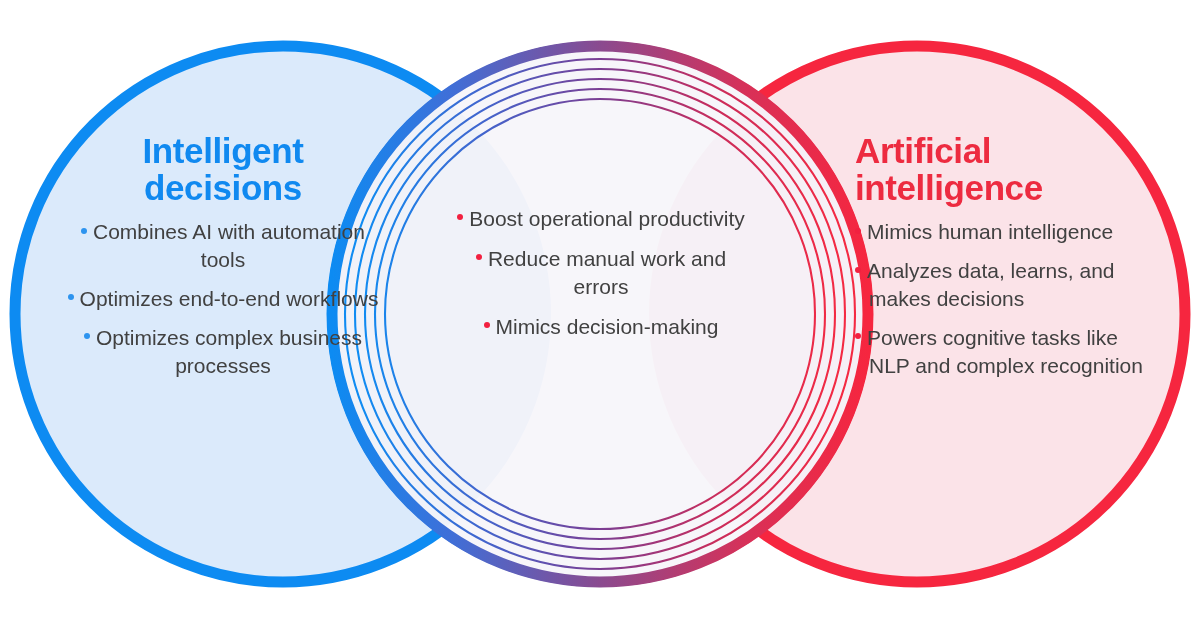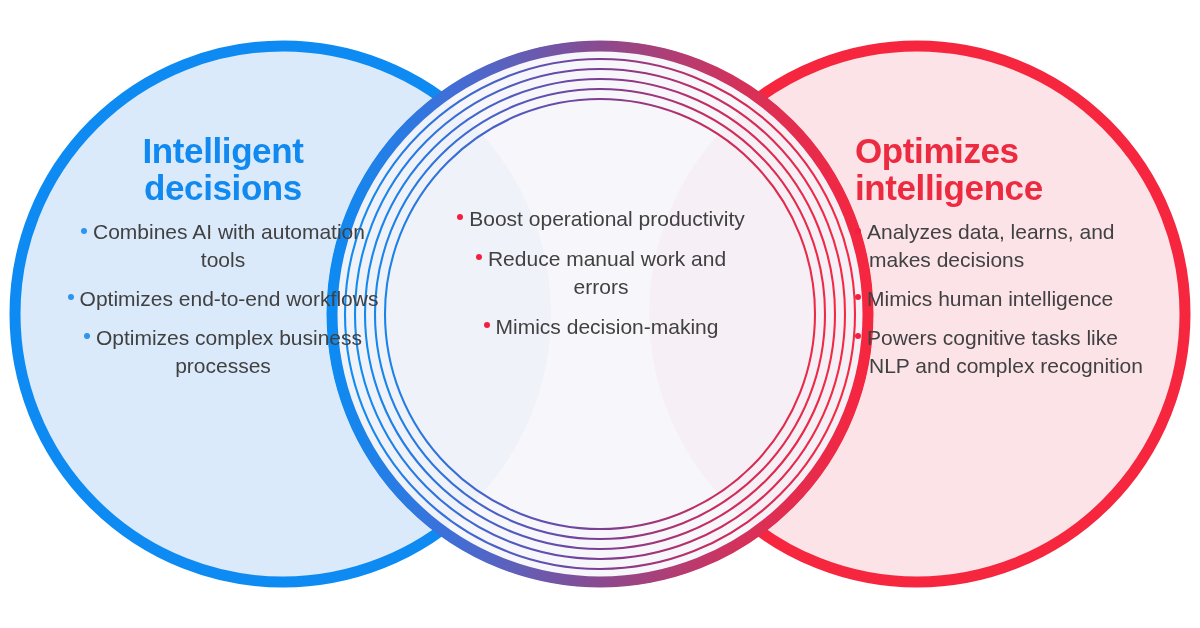--- a/index.html
+++ b/index.html
@@ -176,23 +176,23 @@
   <div class="panel panel-mid">
     <ul class="bullets">
       <li><span class="dot"></span><span>Boost operational productivity</span></li>
       <li><span class="dot"></span><span>Reduce manual work and errors</span></li>
       <li><span class="dot"></span><span>Mimics decision-making</span></li>
     </ul>
   </div>
 
   <div class="panel panel-right">
     <div class="panel-title">
-      <span>Optimizes</span><br>
+      <span>Artificial</span><br>
       <span>intelligence</span>
     </div>
     <ul class="bullets">
+      <li><span class="dot"></span><span>Mimics human intelligence</span></li>
       <li><span class="dot"></span><span>Analyzes data, learns, and makes decisions</span></li>
-      <li><span class="dot"></span><span>Mimics human intelligence</span></li>
       <li><span class="dot"></span><span>Powers cognitive tasks like NLP and complex recognition</span></li>
     </ul>
   </div>
 
 </div>
 
 </body></html>

